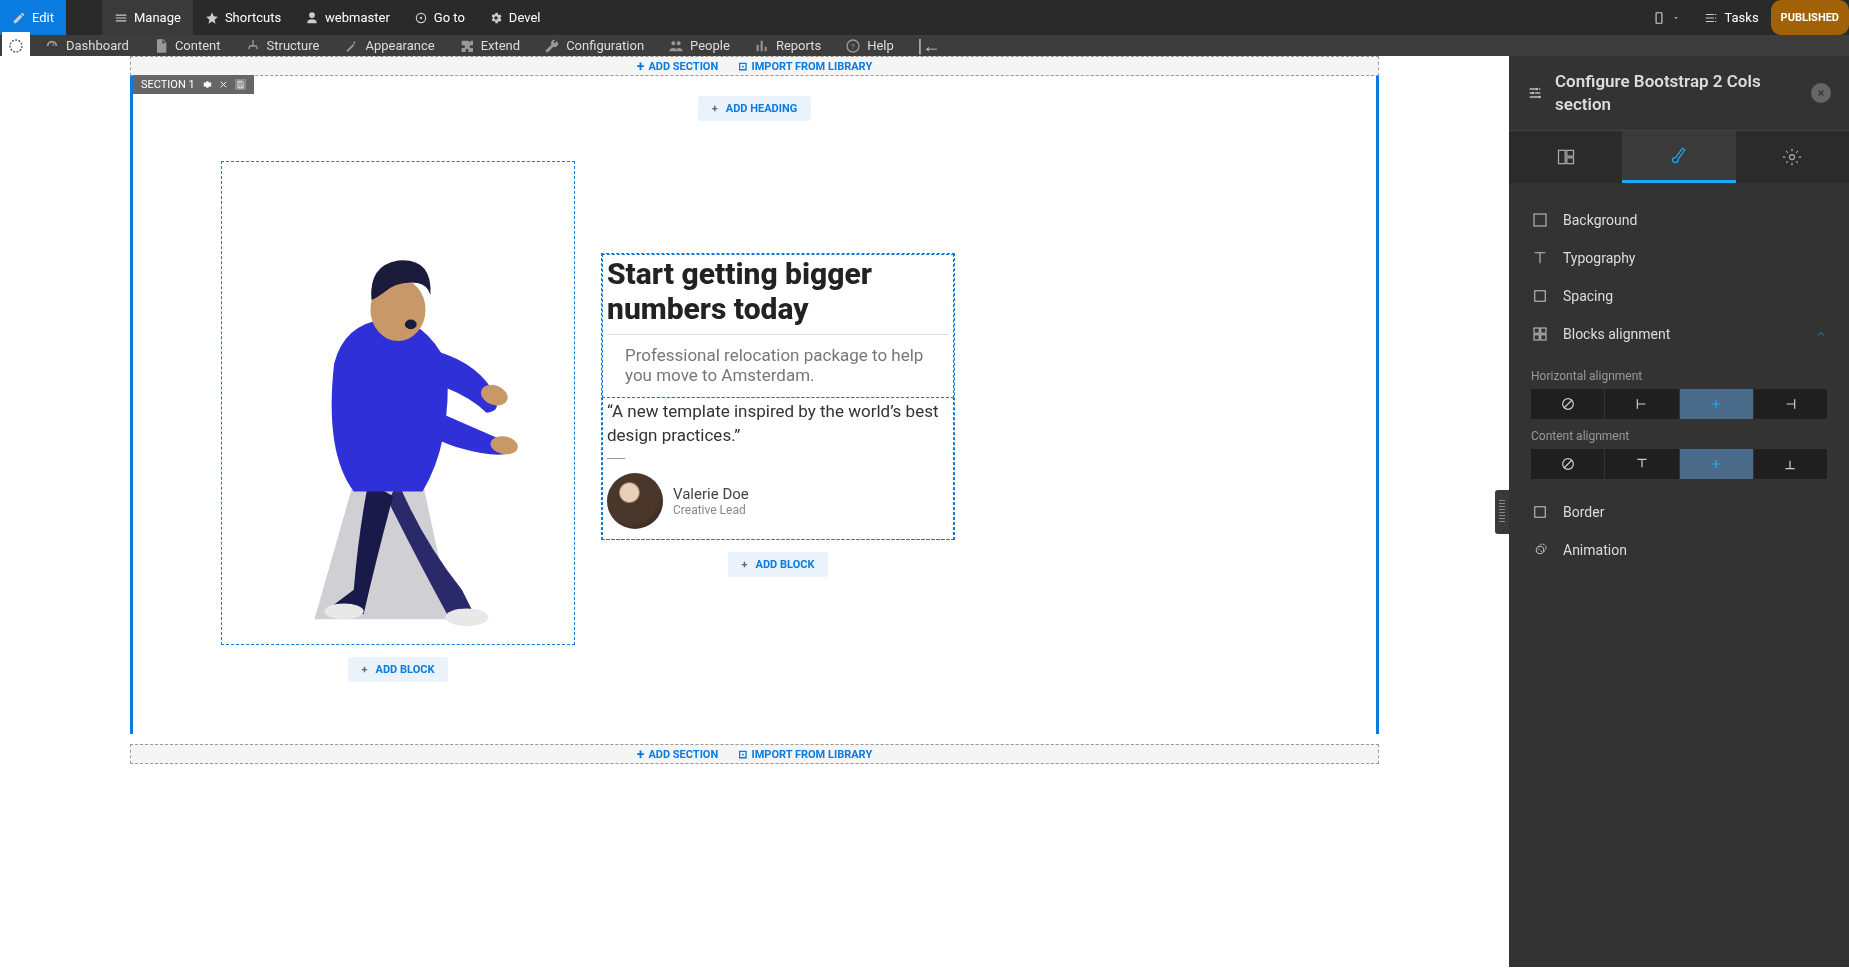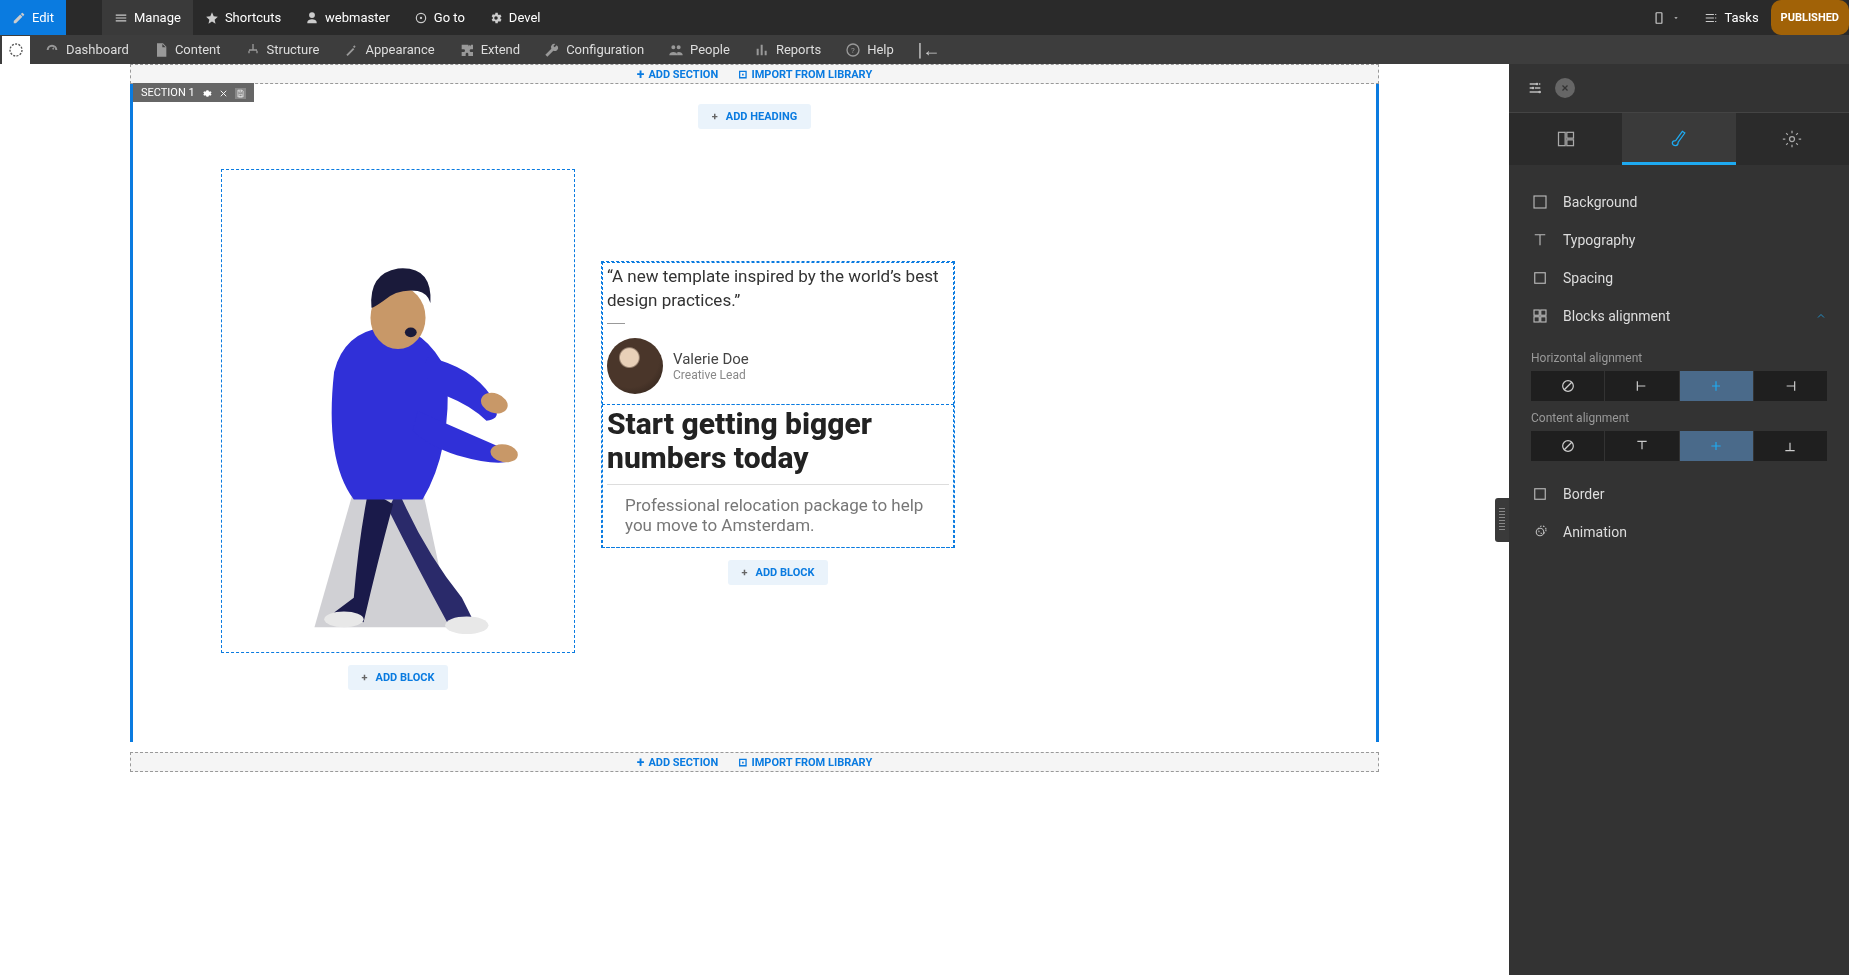--- a/index.html
+++ b/index.html
@@ -8,35 +8,35 @@
 
 .toolbar-top { background: #2a2a2a; height: 35px; display: flex; align-items: center; color: #fff; font-size: 13px; }
 .toolbar-top .item { display: flex; align-items: center; padding: 0 12px; height: 100%; cursor: pointer; gap: 6px; }
 .toolbar-top .item.edit { background: #0a7be0; }
 .toolbar-top .item.manage { background: #3a3a3a; margin-left: 36px; }
 .toolbar-top .spacer { flex: 1; }
 .toolbar-top .pub { background: #a16207; padding: 0 10px; font-size: 11px; font-weight: bold; height: 100%; display: flex; align-items: center; border-radius: 10px; }
 .toolbar-top svg { width: 14px; height: 14px; fill: #ccc; }
 
 
-.toolbar-sub { background: #3d3d3d; height: 29px; display: flex; align-items: center; color: #ddd; font-size: 13px; }
+.toolbar-sub { background: #3d3d3d; height: 21px; display: flex; align-items: center; color: #ddd; font-size: 13px; }
 .toolbar-sub .item { display: flex; align-items: center; padding: 0 12px; height: 100%; cursor: pointer; gap: 6px; }
 .toolbar-sub .icon-btn { width: 28px; height: 28px; background: #fff; display: flex; align-items: center; justify-content: center; margin: 0 2px; }
 .toolbar-sub svg { width: 16px; height: 16px; fill: #999; }
 
 
 .main { display: flex; height: calc(100vh - 65px); }
 .canvas-area { flex: 1; overflow: auto; padding: 0; position: relative; }
 .sidebar { width: 340px; background: #333; color: #ddd; display: flex; flex-direction: column; }
 
 
 .section-strip { margin: 0 130px; border: 1px dashed #999; background: #f5f5f5; height: 20px; display: flex; align-items: center; justify-content: center; gap: 20px; font-size: 11px; font-weight: bold; }
 .section-strip a { color: #0a7be0; display: flex; align-items: center; gap: 4px; }
 .section-band { margin: 0 130px; border-left: 3px solid #0a7be0; border-right: 3px solid #0a7be0; padding: 8px 0 40px; position: relative; }
-.section-tag { position: absolute; top: -1px; left: 0; background: #666; color: #fff; font-size: 11px; padding: 3px 8px; display: flex; align-items: flex-end; gap: 6px; }
+.section-tag { position: absolute; top: -1px; left: 0; background: #666; color: #fff; font-size: 11px; padding: 3px 8px; display: flex; align-items: center; gap: 6px; }
 .section-tag svg { width: 11px; height: 11px; fill: #fff; }
 
 .add-pill { display: inline-flex; align-items: center; gap: 8px; background: #eaf3fb; color: #0a7be0; font-size: 11px; font-weight: bold; padding: 6px 14px; border-radius: 3px; cursor: pointer; }
 .add-pill.center { margin: 12px auto; display: flex; width: fit-content; }
 
 .cols { display: flex; gap: 26px; margin: 40px 88px 0; }
 .col { border: 1px dashed #0a7be0; }
 .col.left { width: 354px; height: 484px; padding: 4px; }
 .col.right { width: 354px; margin-top: 92px; padding: 0; }
 
@@ -273,35 +273,35 @@
             </svg>
           </div>
           <div class="add-pill center">
               <span style="color:#666">+</span>
               <span>ADD BLOCK</span>
             </div>
         </div>
 
         <div>
           <div class="col right">
+            <div class="tblock">
+              <div class="heading">Start getting bigger numbers today</div>
+              <div class="sub">Professional relocation package to help you move to Amsterdam.</div>
+            </div>
             <div class="tblock">
               <div class="quote">“A new template inspired by the world’s best design practices.”</div>
               <div class="quote-sep"></div>
               <div class="person">
                 <div class="avatar"></div>
                 <div>
                   <div class="pname">Valerie Doe</div>
                   <div class="prole">Creative Lead</div>
                 </div>
               </div>
             </div>
-            <div class="tblock">
-              <div class="heading">Start getting bigger numbers today</div>
-              <div class="sub">Professional relocation package to help you move to Amsterdam.</div>
-            </div>
           </div>
           <div class="add-pill center">
               <span style="color:#666">+</span>
               <span>ADD BLOCK</span>
             </div>
         </div>
       </div>
     </div>
 
     <div class="section-strip" style="margin-top:10px">
@@ -319,20 +319,21 @@
   </div>
 
   <div class="sidebar">
     <div class="sb-head">
       <svg class="sliders" viewBox="0 0 24 24">
           <path d="M4 6h10M18 6h2M4 12h4M12 12h8M4 18h14M20 18h0" stroke="#bbb" stroke-width="2"></path>
           <circle cx="15" cy="6" r="2"></circle>
           <circle cx="9" cy="12" r="2"></circle>
           <circle cx="19" cy="18" r="2"></circle>
         </svg>
+      <div class="sb-title">Configure Bootstrap 2 Cols section</div>
       <div class="sb-close">
           <svg viewBox="0 0 24 24">
             <path d="M6 6l12 12M18 6L6 18" stroke="#333" stroke-width="3"></path>
           </svg>
         </div>
     </div>
 
     <div class="sb-tabs">
       <div class="sb-tab">
           <svg viewBox="0 0 24 24">

